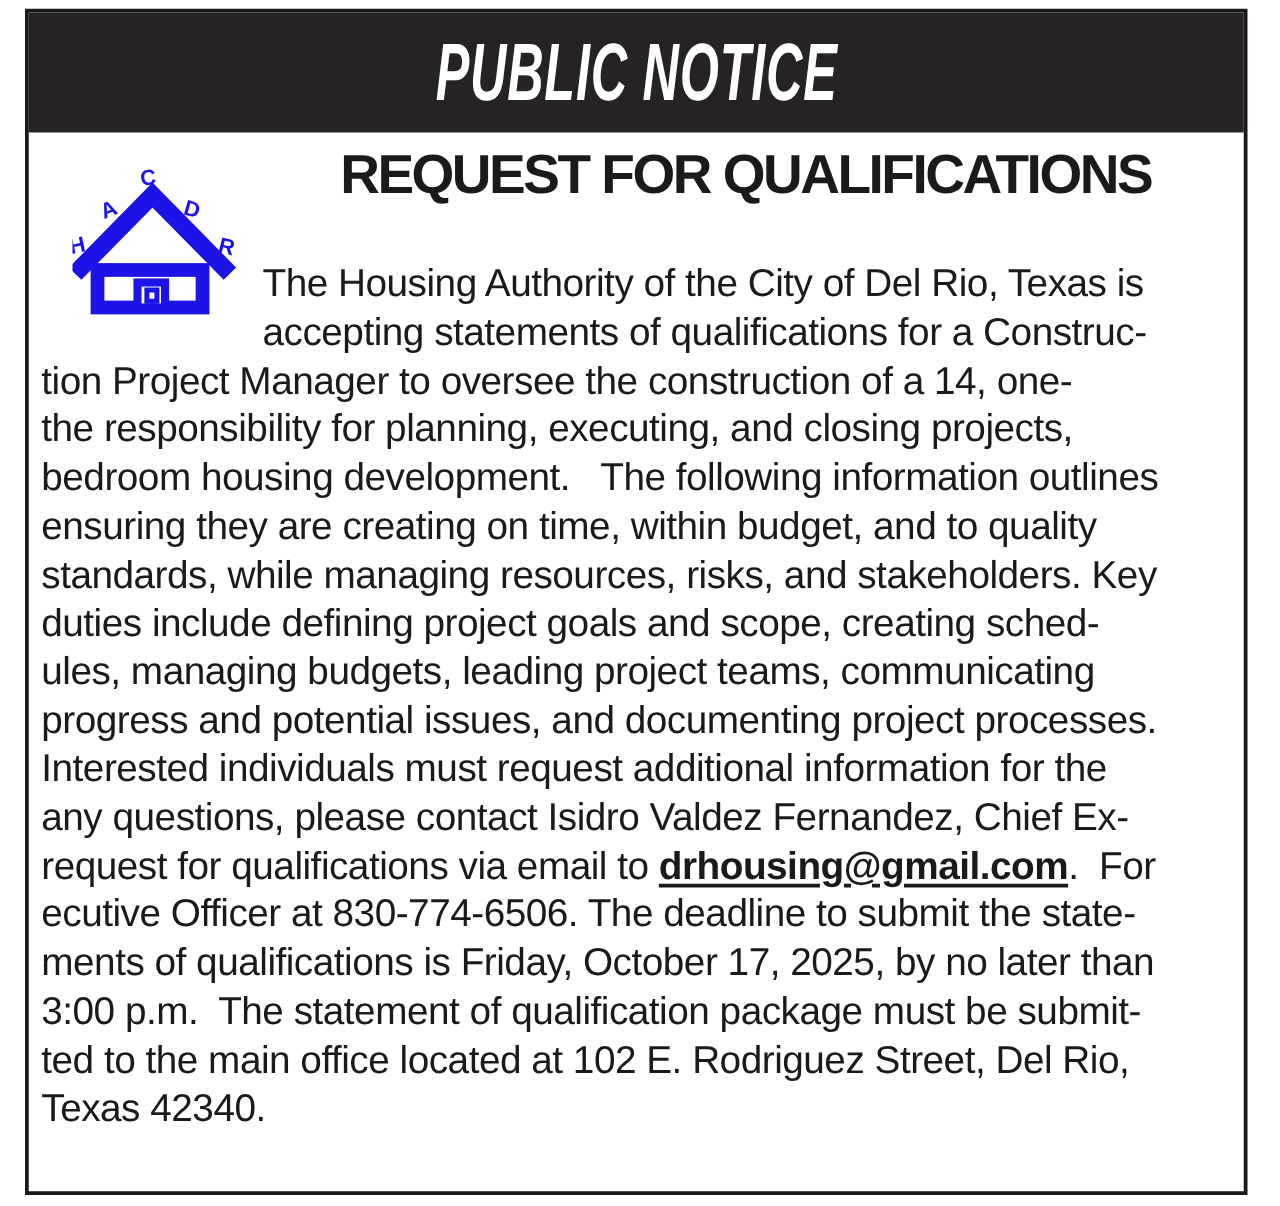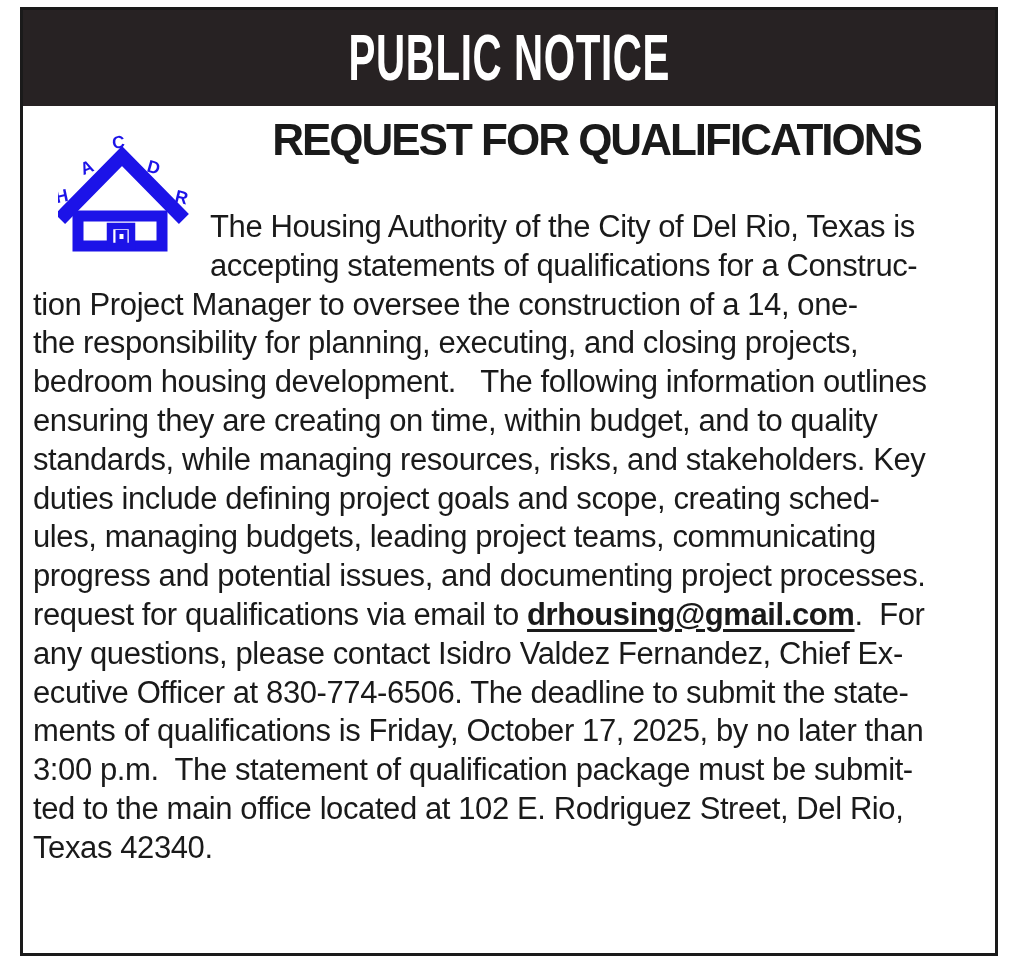--- a/index.html
+++ b/index.html
@@ -28,20 +28,21 @@
     border: 3px solid var(--border, #1a1a1a);
     background: #ffffff;
   }
   .banner {
     height: 96px;
     background: var(--banner-bg, #272223);
     display: flex;
     align-items: flex-end;
     justify-content: center;
     overflow: hidden;
+    font-style: italic;
   }
   .banner-title {
     color: #ffffff;
     font-size: 65px;
     font-weight: 700;
     line-height: 96px;
     letter-spacing: 1px;
     transform: scaleX(0.62);
     transform-origin: center center;
     white-space: nowrap;
@@ -138,22 +139,23 @@
           <div class="line indent"><span>The Housing Authority of the City of Del Rio, Texas is</span></div>
           <div class="line indent"><span>accepting statements of qualifications for a Construc-</span></div>
           <div class="line"><span>tion Project Manager to oversee the construction of a 14, one-</span></div>
           <div class="line"><span>the responsibility for planning, executing, and closing projects,</span></div>
           <div class="line"><span>bedroom housing development.   The following information outlines</span></div>
           <div class="line"><span>ensuring they are creating on time, within budget, and to quality</span></div>
           <div class="line"><span>standards, while managing resources, risks, and stakeholders. Key</span></div>
           <div class="line"><span>duties include defining project goals and scope, creating sched-</span></div>
           <div class="line"><span>ules, managing budgets, leading project teams, communicating</span></div>
           <div class="line"><span>progress and potential issues, and documenting project processes.</span></div>
+          <div class="line"><span>Interested individuals must request additional information for the</span></div>
+          <div class="line"><span>any questions, please contact Isidro Valdez Fernandez, Chief Ex-</span></div>
           <div class="line"><span>request for qualifications via email to </span><span class="email">drhousing@gmail.com</span><span>.  For</span></div>
-          <div class="line"><span>any questions, please contact Isidro Valdez Fernandez, Chief Ex-</span></div>
           <div class="line"><span>ecutive Officer at 830-774-6506. The deadline to submit the state-</span></div>
           <div class="line"><span>ments of qualifications is Friday, October 17, 2025, by no later than</span></div>
           <div class="line"><span>3:00 p.m.  The statement of qualification package must be submit-</span></div>
           <div class="line"><span>ted to the main office located at 102 E. Rodriguez Street, Del Rio,</span></div>
           <div class="line"><span>Texas 42340.</span></div>
         </div>
 
     </div>
   </div>
 </div>

